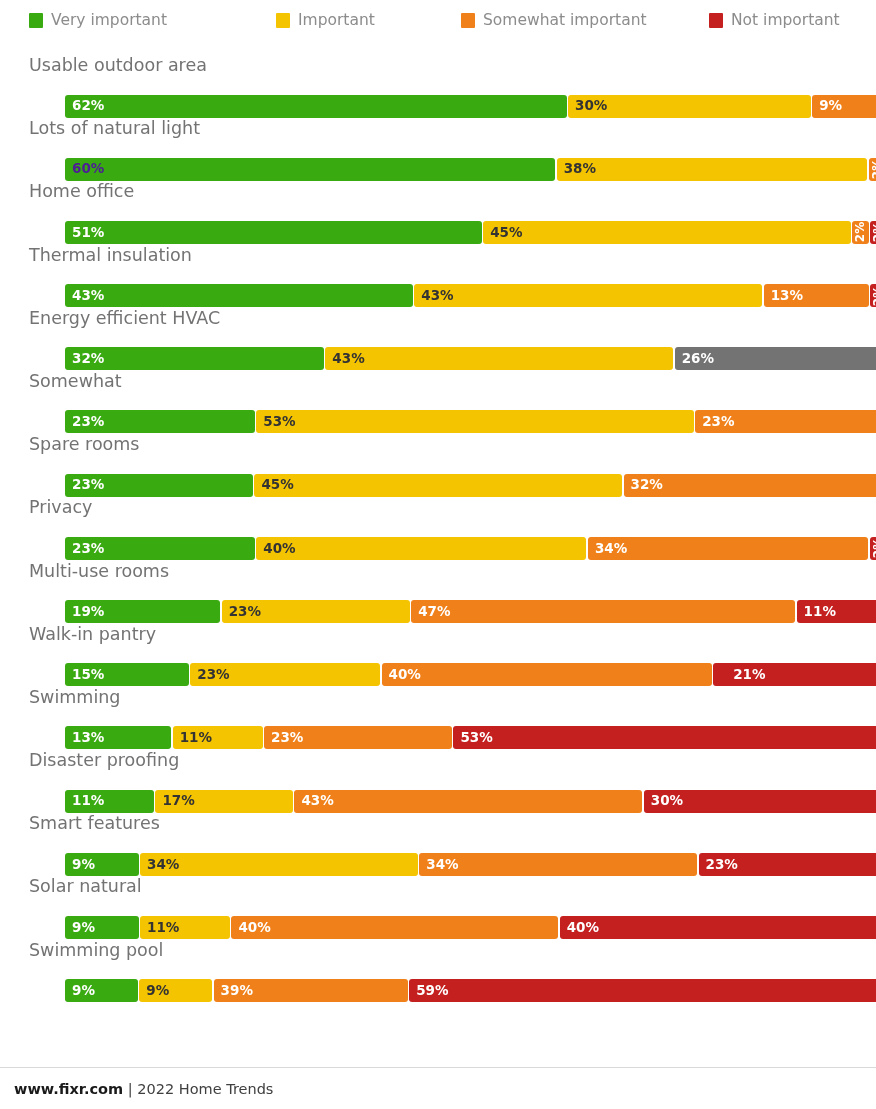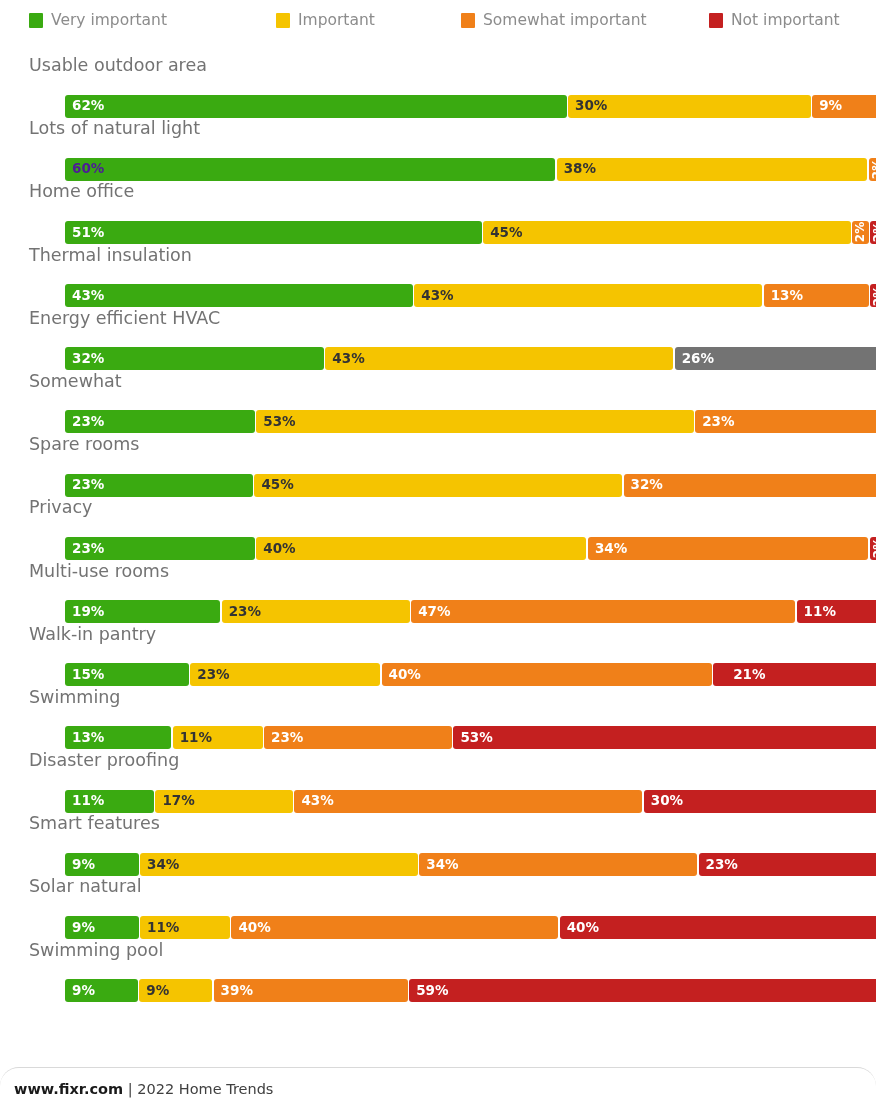--- a/index.html
+++ b/index.html
@@ -130,21 +130,20 @@
 
   
   .footer {
     flex: 0 0 auto;
     height: 42px;
     border-top: 1px solid #d9d9d9;
     display: flex;
     align-items: center;
     padding-left: 14px;
     box-sizing: border-box;
-    border-radius: 19px;
   }
   .footer-text {
     font-size: 14.5px;
     color: #404040;
   }
   .footer-brand {
     font-weight: bold;
     color: #1a1a1a;
   }
 </style>

